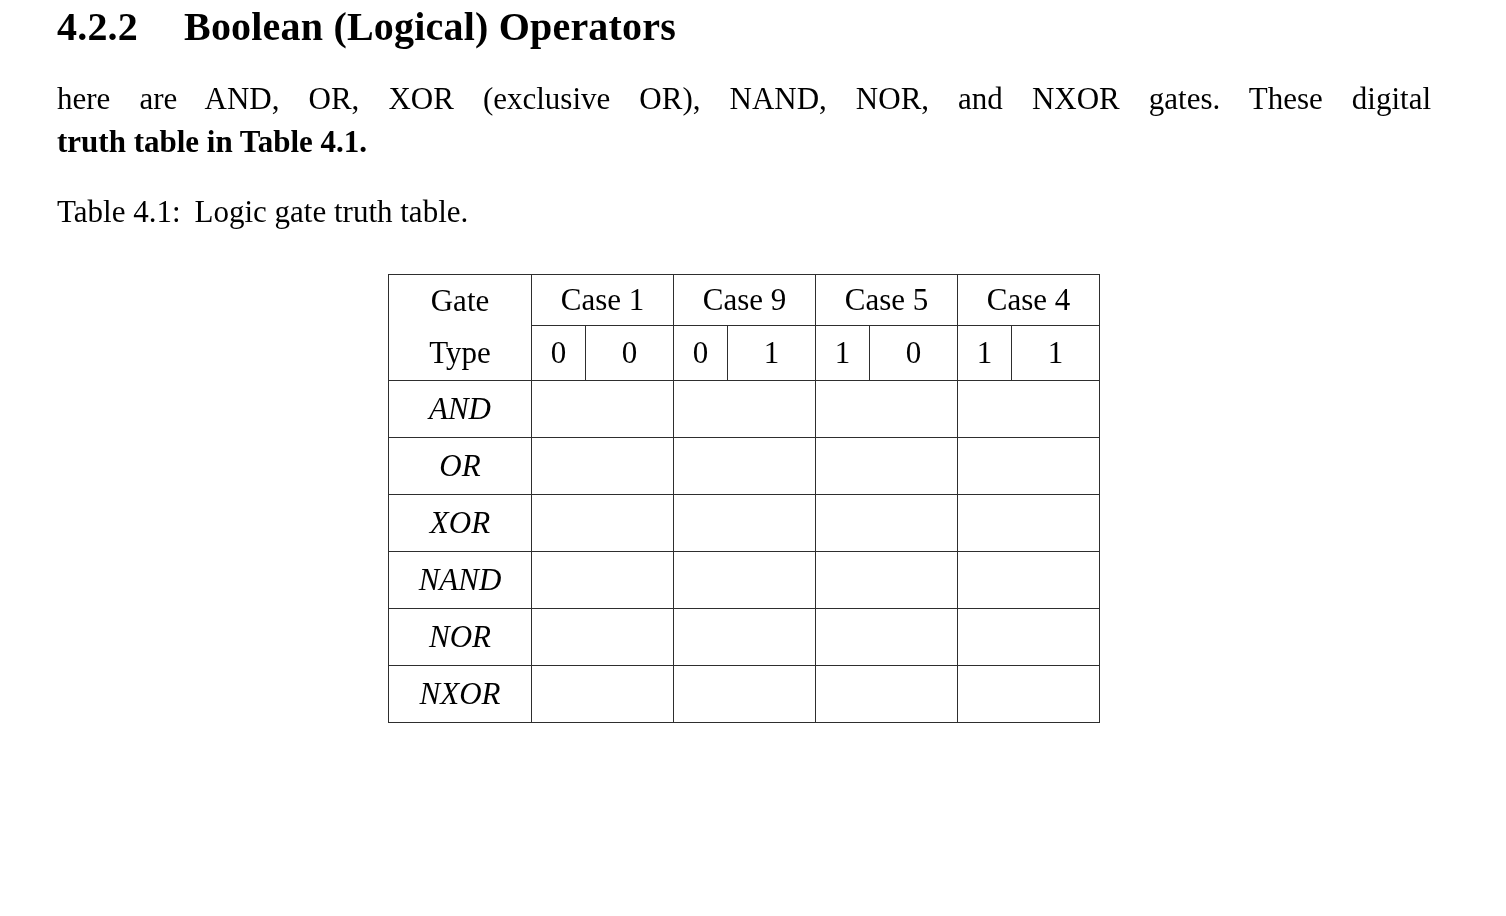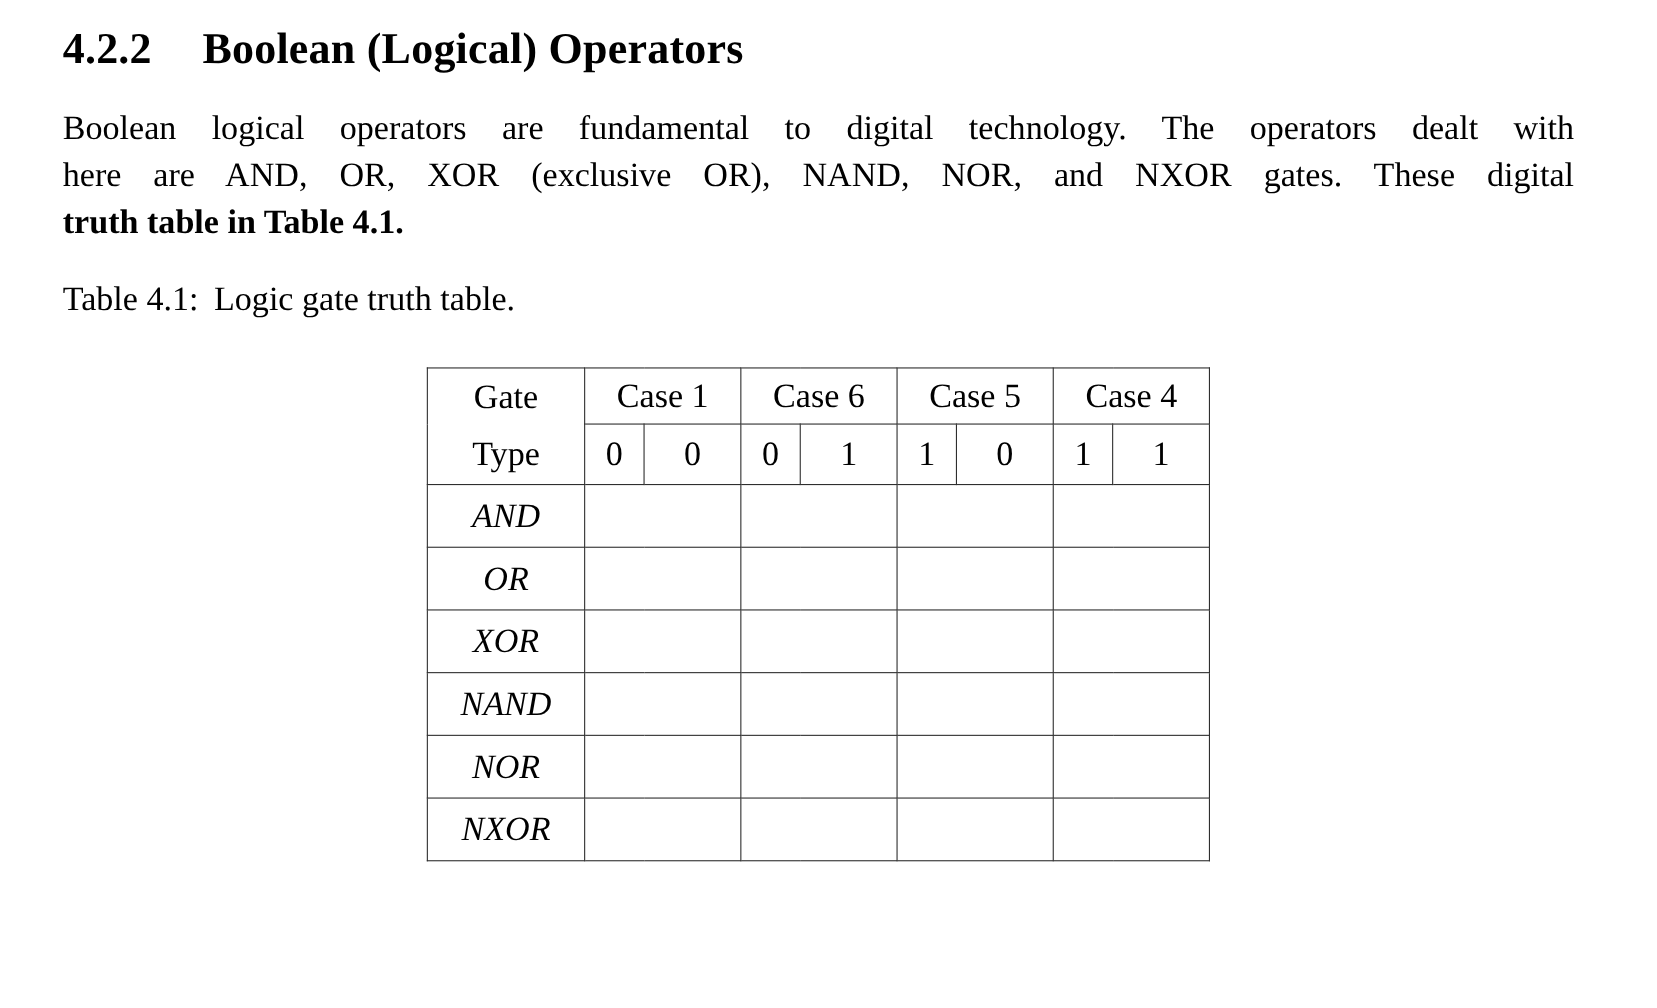--- a/index.html
+++ b/index.html
@@ -8,21 +8,21 @@
     background: #ffffff;
     color: #000000;
   }
   body {
     width: 1506px;
     height: 916px;
     overflow: hidden;
     font-family: "Liberation Serif", "DejaVu Serif", serif;
   }
   .page {
-    padding: 18px 75px 0 57px;
+    padding: 1px 75px 0 57px;
     box-sizing: border-box;
     width: 1506px;
   }
   .heading {
     margin: 0;
     font-size: 40px;
     font-weight: bold;
     line-height: 52px;
     letter-spacing: 0.2px;
     white-space: nowrap;
@@ -76,21 +76,20 @@
   .corner-line-2 { line-height: 54px; }
 </style>
 </head>
 <body>
 
 <div class="page">
 
   <h1 class="heading"><span class="sec-num">4.2.2</span><span class="sec-title">Boolean (Logical) Operators</span></h1>
 
   <div class="para">
-    <div class="pline">Boolean logical operators are fundamental to digital technology. The operators dealt with</div>
     <div class="pline">here are AND, OR, XOR (exclusive OR), NAND, NOR, and NXOR gates. These digital</div>
     <div class="pline plast">truth table in Table 4.1.</div>
   </div>
 
   <div class="caption"><span>Table 4.1:</span><span class="cap-text">Logic gate truth table.</span></div>
 
   <table class="truth-table">
     <colgroup>
       <col style="width:143px">
       <col style="width:54px">
@@ -102,21 +101,21 @@
       <col style="width:54px">
         <col style="width:88px">
     </colgroup>
     <tbody>
       <tr class="header-row-1">
         <td rowspan="2" class="corner-cell">
           <div class="corner-line-1">Gate</div>
           <div class="corner-line-2">Type</div>
         </td>
         <td colspan="2">Case 1</td>
-        <td colspan="2">Case 6</td>
+        <td colspan="2">Case 9</td>
         <td colspan="2">Case 5</td>
         <td colspan="2">Case 4</td>
       </tr>
       <tr class="header-row-2">
         <td>0</td>
         <td>0</td>
         <td>0</td>
         <td>1</td>
         <td>1</td>
         <td>0</td>

